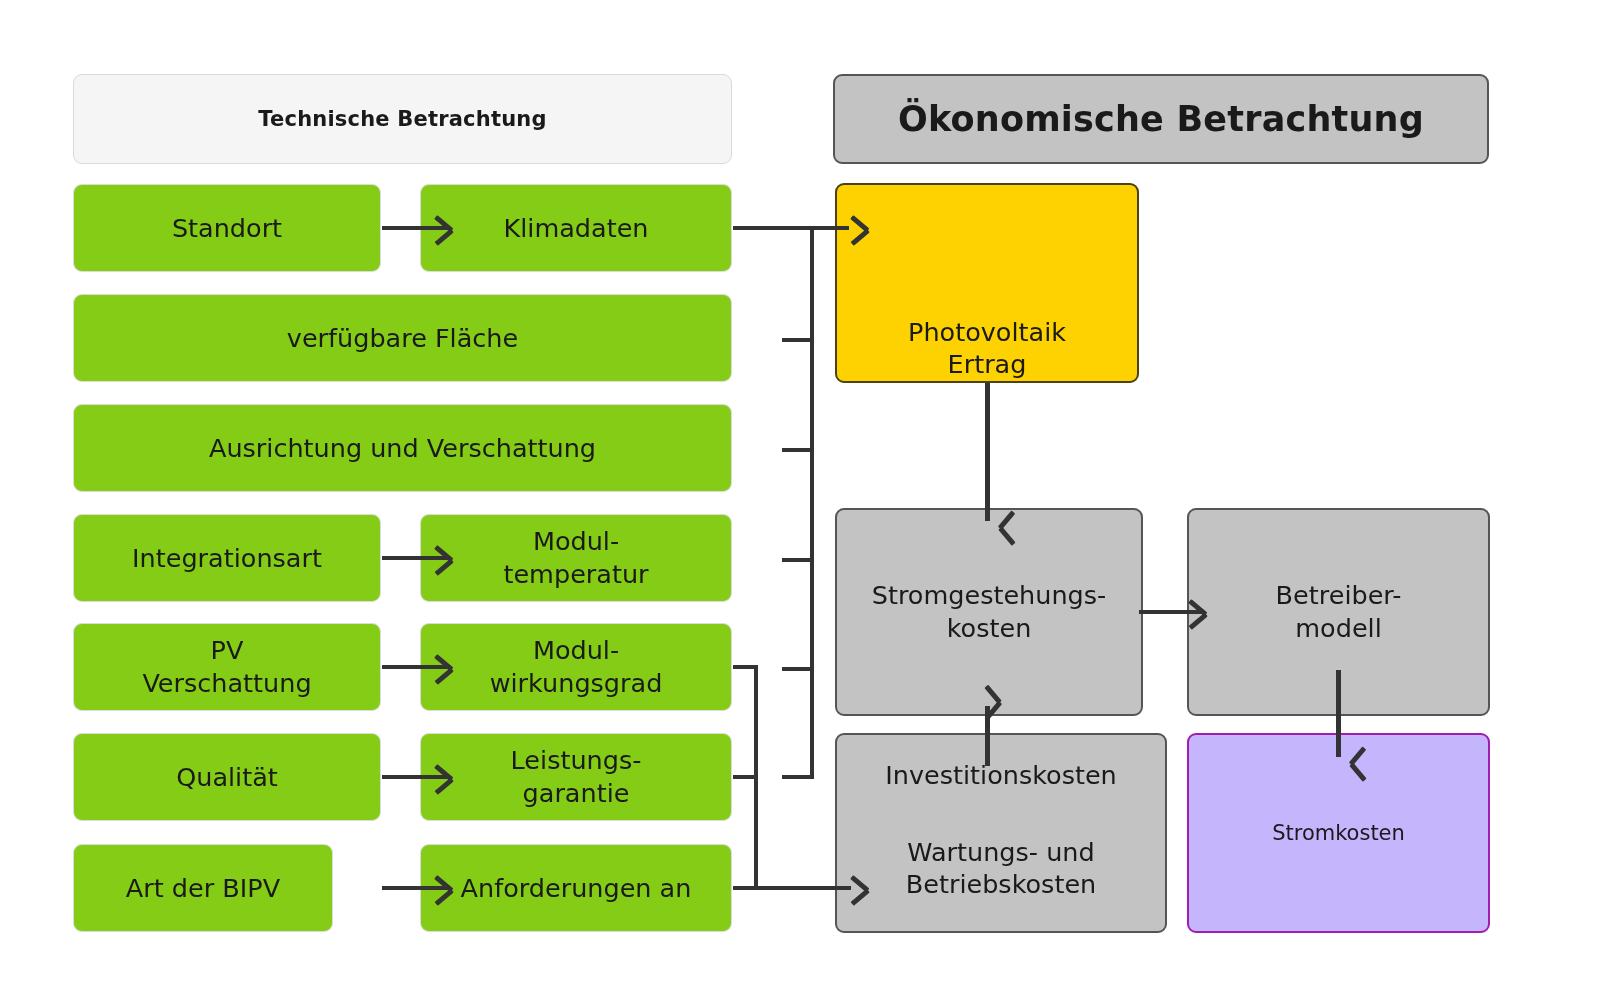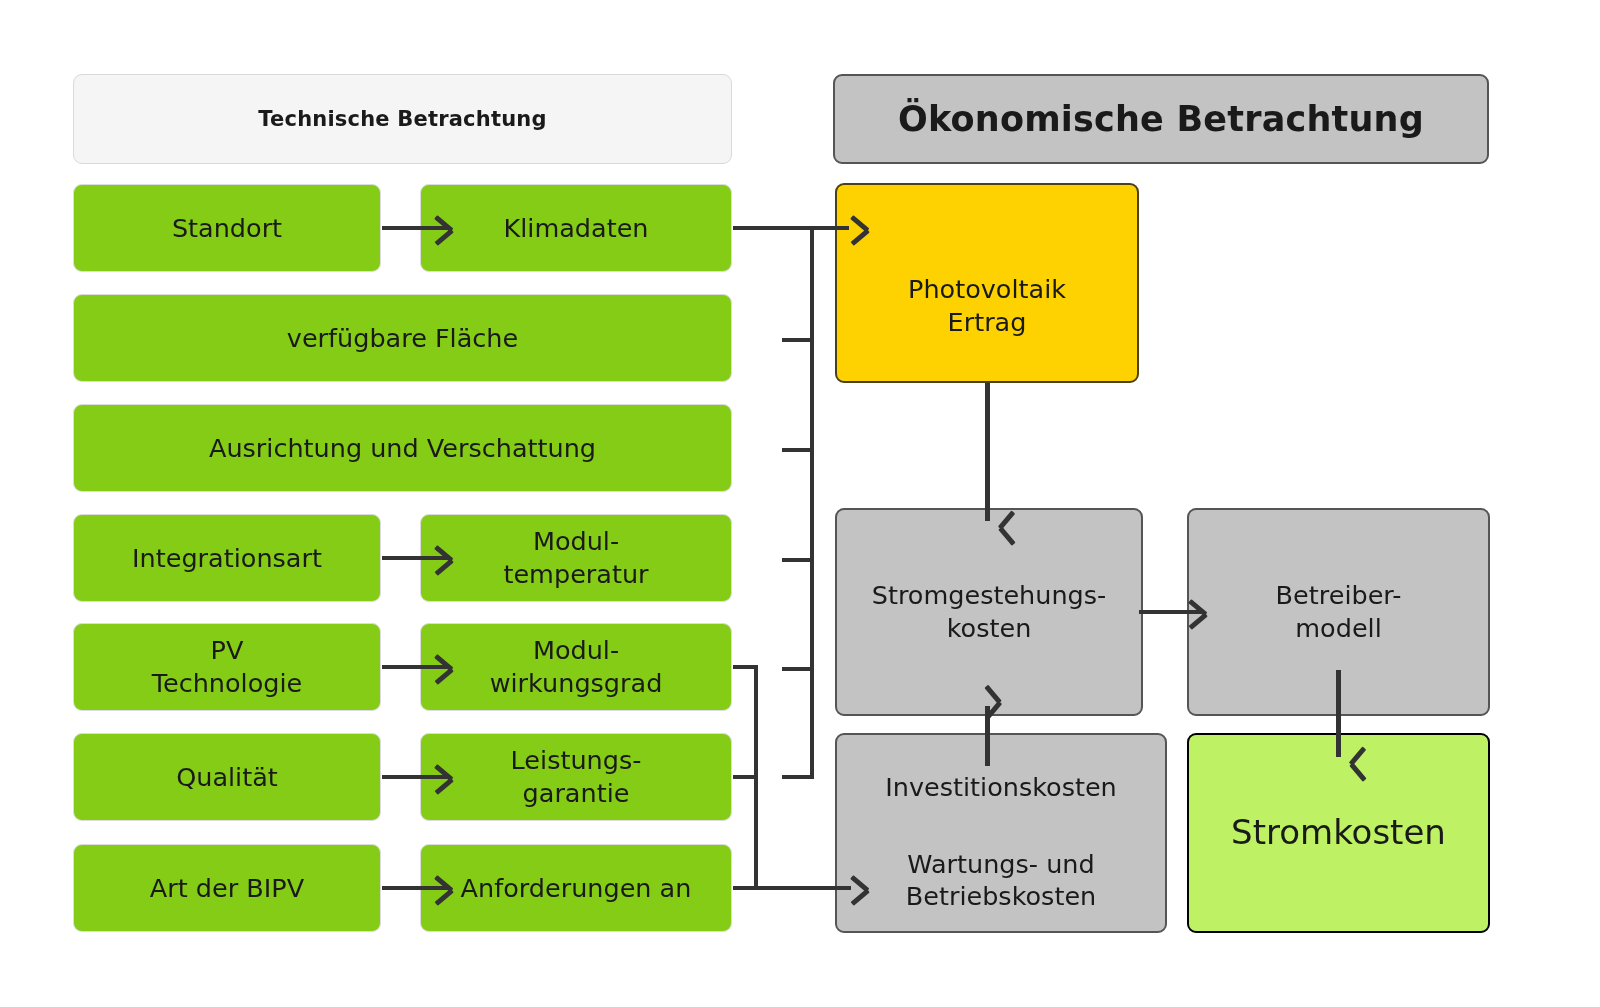--- a/index.html
+++ b/index.html
@@ -57,23 +57,23 @@
     background: #c3c3c3;
     border: 2px solid #555555;
     font-size: 25.5px;
   }
   .eco-yellow {
     background: #fdd200;
     border: 2px solid #4a4117;
     font-size: 25.5px;
   }
   .eco-blue {
-    background: #bef264;
-    border: 2px solid #000000;
-    font-size: 34px;
+    background: #c4b5fd;
+    border: 2px solid #a21caf;
+    font-size: 21px;
   }
 
   .stack {
     display: flex;
     flex-direction: column;
     align-items: center;
     justify-content: center;
     width: 100%;
   }
   .gap-block {
@@ -182,71 +182,71 @@
   <div class="box tech" style="left:420px; top:514px; width:312px; height:88px;">
     <span class="stack">
       <span>Modul-</span>
       <span>temperatur</span>
     </span>
   </div>
 
   <div class="box tech" style="left:73px; top:623px; width:308px; height:88px;">
     <span class="stack">
       <span>PV</span>
-      <span>Technologie</span>
+      <span>Verschattung</span>
     </span>
   </div>
   <div class="box tech" style="left:420px; top:623px; width:312px; height:88px;">
     <span class="stack">
       <span>Modul-</span>
       <span>wirkungsgrad</span>
     </span>
   </div>
 
   <div class="box tech" style="left:73px; top:733px; width:308px; height:88px;">
     <span>Qualität</span>
   </div>
   <div class="box tech" style="left:420px; top:733px; width:312px; height:88px;">
     <span class="stack">
       <span>Leistungs-</span>
       <span>garantie</span>
     </span>
   </div>
 
-  <div class="box tech" style="left:73px; top:844px; width:308px; height:88px;">
+  <div class="box tech" style="left:73px; top:844px; width:260px; height:88px;">
     <span>Art der BIPV</span>
   </div>
   <div class="box tech" style="left:420px; top:844px; width:312px; height:88px;">
     <span class="stack">
       <span>Anforderungen an</span>
     </span>
   </div>
 
-  <div class="box eco-yellow" style="left:835px; top:183px; width:304px; height:200px; align-items:center; padding-top:45px;">
+  <div class="box eco-yellow" style="left:835px; top:183px; width:304px; height:200px; align-items:flex-end; padding-top:45px;">
     <span class="stack">
       <span>Photovoltaik</span>
       <span>Ertrag</span>
     </span>
   </div>
 
   <div class="box eco-gray" style="left:835px; top:508px; width:308px; height:208px;">
     <span class="stack">
       <span>Stromgestehungs-</span>
       <span>kosten</span>
     </span>
   </div>
 
   <div class="box eco-gray" style="left:1187px; top:508px; width:303px; height:208px;">
     <span class="stack">
       <span>Betreiber-</span>
       <span>modell</span>
     </span>
   </div>
 
-  <div class="box eco-gray" style="left:835px; top:733px; width:332px; height:200px; align-items:flex-start; padding-top:36px;">
+  <div class="box eco-gray" style="left:835px; top:733px; width:332px; height:200px; align-items:flex-start; padding-top:24px;">
     <span class="gap-block">
       <span>Investitionskosten</span>
       <span class="line2">Wartungs- und</span>
       <span>Betriebskosten</span>
     </span>
   </div>
 
   <div class="box eco-blue" style="left:1187px; top:733px; width:303px; height:200px;">
     <span>Stromkosten</span>
   </div>

